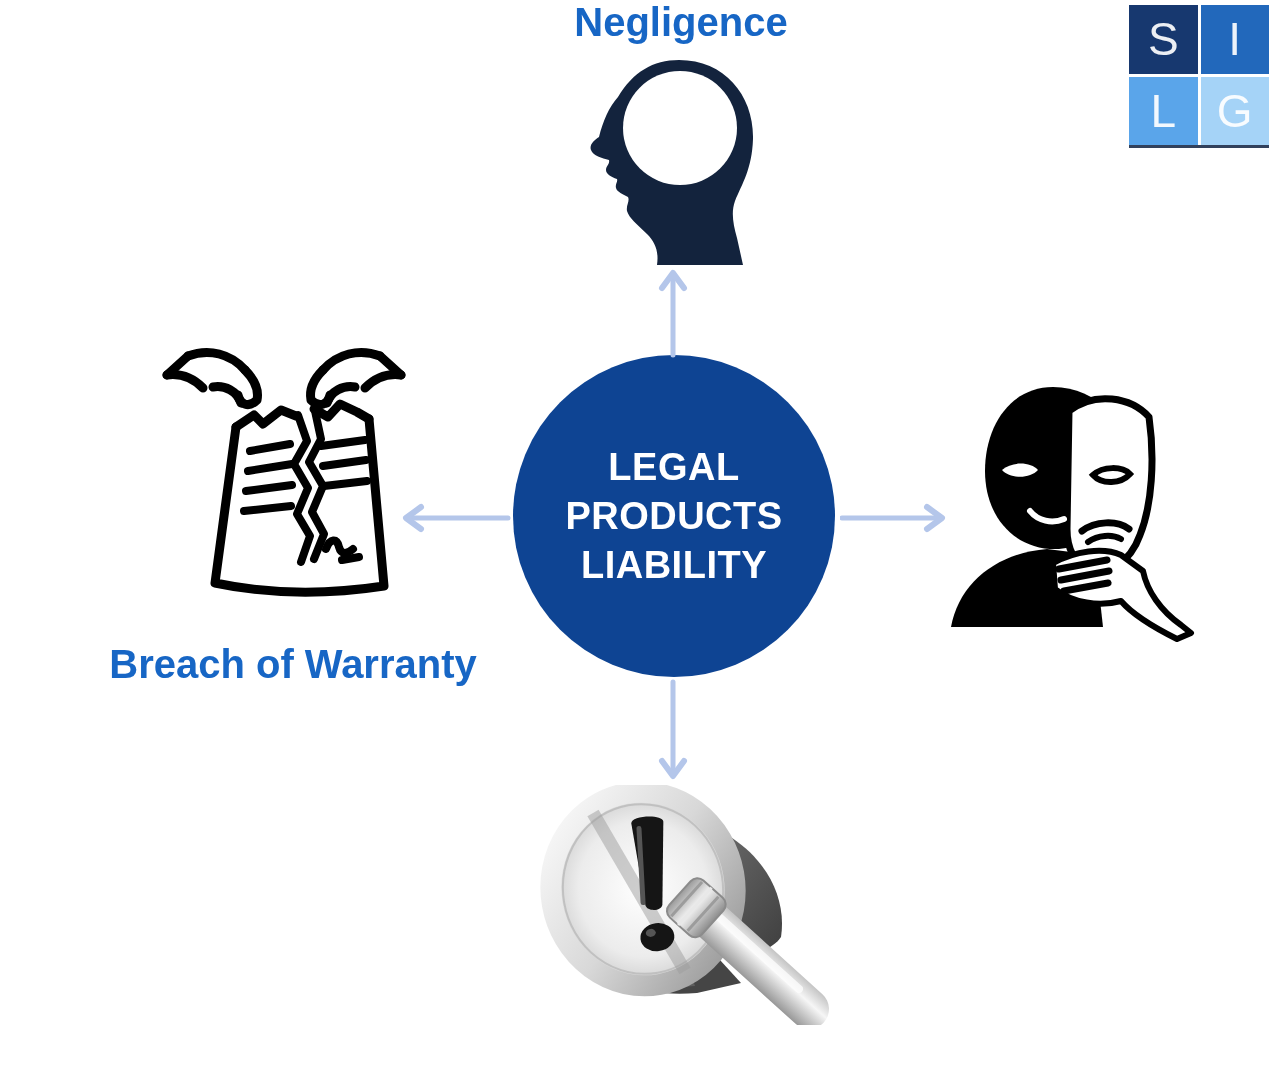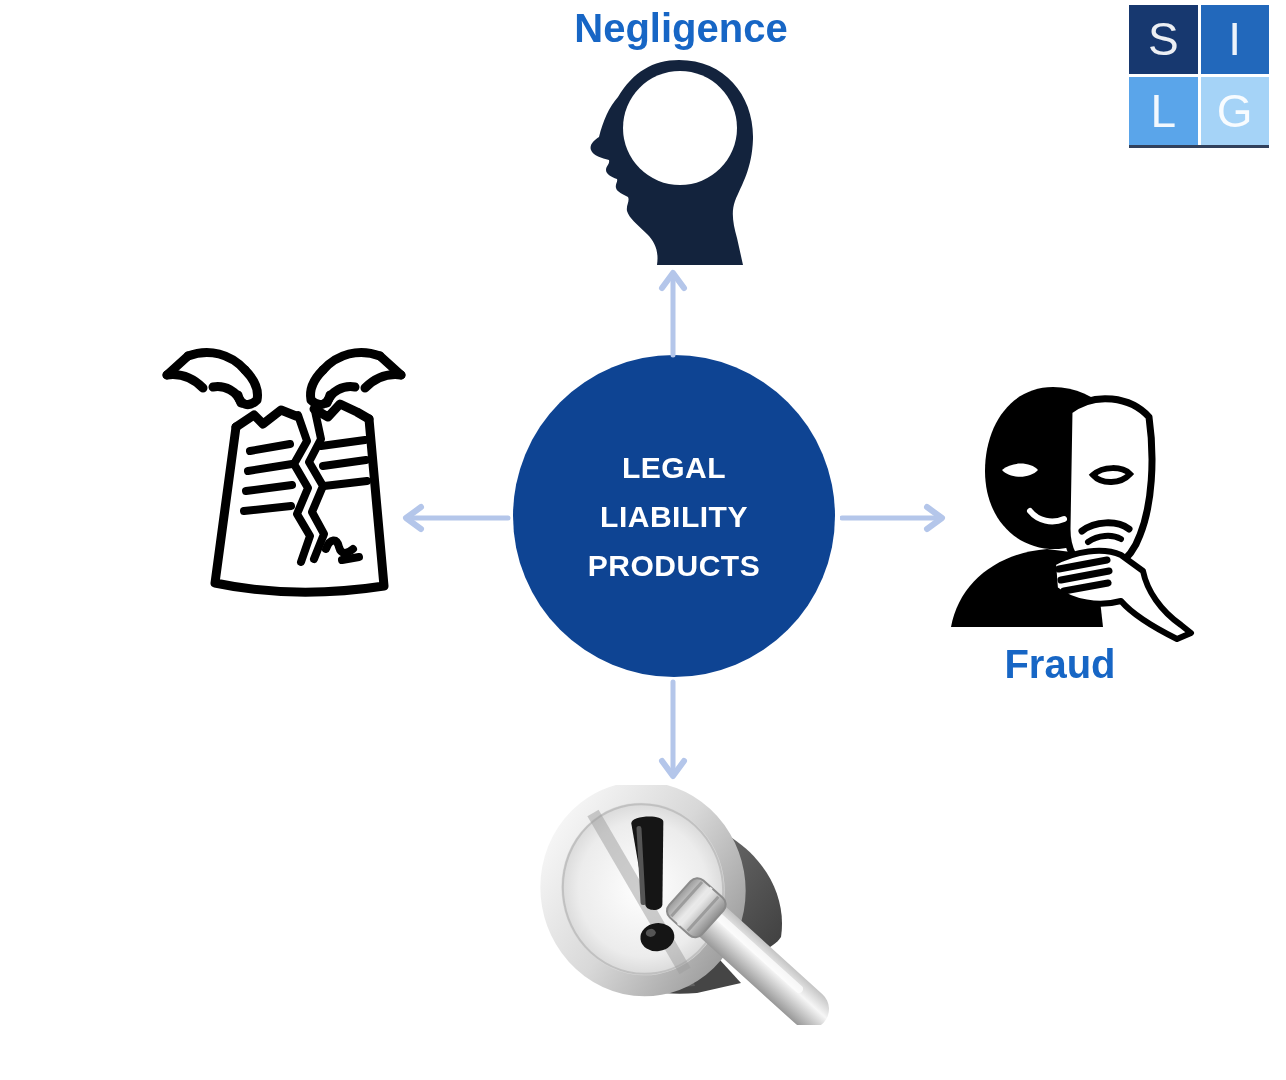--- a/index.html
+++ b/index.html
@@ -12,29 +12,29 @@
   }
   .abs{position:absolute;}
   
   .center-circle{
     left:513px;top:355px;width:322px;height:322px;
     background:#0e4493;border-radius:50%;
     display:flex;flex-direction:column;align-items:center;justify-content:center;
     text-align:center;
   }
   .center-line{
-    color:#ffffff;font-weight:bold;font-size:30px;line-height:49px;
+    color:#ffffff;font-weight:bold;font-size:38px;line-height:49px;
     letter-spacing:.5px;white-space:nowrap;
   }
   
   .node-label{
     color:#1766c5;font-weight:bold;font-size:40px;line-height:44px;
     text-align:center;white-space:nowrap;
   }
-  .lbl-negligence{left:461px;top:6px;width:440px;}
+  .lbl-negligence{left:461px;top:0;width:440px;}
   .lbl-fraud{left:948px;top:642px;width:224px;}
   .lbl-strict{left:510px;top:1022px;width:352px;}
   .lbl-breach{left:75px;top:642px;width:436px;}
   
   .icon-negligence{left:585px;top:57px;width:176px;height:208px;}
   .icon-fraud{left:947px;top:371px;width:254px;height:274px;}
   .icon-strict{left:527px;top:785px;width:314px;height:240px;}
   .icon-breach{left:157px;top:345px;width:254px;height:264px;}
   
   .arrow svg{display:block;}
@@ -61,22 +61,22 @@
     left:1129px;top:145px;width:140px;height:3px;background:#32415c;
   }
 </style>
 </head>
 <body>
 
 <div id="canvas">
 
   <div class="abs center-circle">
     <div class="center-line">LEGAL</div>
+    <div class="center-line">PRODUCTS</div>
     <div class="center-line">LIABILITY</div>
-    <div class="center-line">PRODUCTS</div>
   </div>
 
   <div class="abs arrow arrow-up">
     <svg width="36" height="95" viewBox="0 0 36 95">
       <line x1="18" y1="90" x2="18" y2="12" stroke="#b4c6ea" stroke-width="5" stroke-linecap="round"></line>
       <path d="M7 23 L18 8 L29 23" fill="none" stroke="#b4c6ea" stroke-width="6" stroke-linecap="round" stroke-linejoin="round"></path>
     </svg>
   </div>
   <div class="abs arrow arrow-down">
     <svg width="36" height="108" viewBox="0 0 36 108">
@@ -98,21 +98,20 @@
   </div>
 
   <div class="abs node-label lbl-negligence">Negligence</div>
   <div class="abs icon-negligence">
     <svg width="176" height="208" viewBox="0 0 176 208">
       <path fill="#13233d" d="M94 3 C140 3 169 39 168 82 C167 112 157 127 150 144 C146 155 148 167 152 181 L158 208 L72 208 C74 194 70 185 62 177 C52 167 44 161 42 154 C41 148 45 144 43 140 C38 137 32 135 31 131 C30 127 33 125 32 122 C26 120 21 117 21 113 C21 109 25 107 24 103 C17 101 8 99 6 93 C4 88 9 83 14 80 C18 64 24 50 33 40 C48 15 68 3 94 3 Z"></path>
       <circle cx="95" cy="71" r="57" fill="#ffffff"></circle>
     </svg>
   </div>
 
-  <div class="abs node-label lbl-fraud">Fraud</div>
   <div class="abs icon-fraud">
     <svg width="254" height="274" viewBox="0 0 254 274">
       <path fill="#000000" d="M106 16 C152 16 180 52 180 100 C180 144 154 174 112 178 C68 180 38 146 38 100 C38 54 64 16 106 16 Z"></path>
       <path fill="#000000" d="M4 256 C12 212 50 182 100 178 L148 184 L156 256 Z"></path>
       <path fill="#ffffff" stroke="#000000" stroke-width="7" stroke-linejoin="round" d="M122 40 C148 20 184 26 202 46 C208 88 205 134 193 164 C183 192 159 206 142 199 C128 193 120 178 120 158 Z"></path>
       <path fill="#ffffff" d="M55 99 C65 90 84 91 91 99 C83 108 63 108 55 99 Z"></path>
       <path stroke="#ffffff" stroke-width="6" fill="none" stroke-linecap="round" d="M83 140 C91 150 105 153 117 148"></path>
       <path fill="#ffffff" stroke="#000000" stroke-width="6" d="M146 104 C156 95 175 95 183 103 C174 113 155 114 146 104 Z"></path>
       <path stroke="#000000" stroke-width="7" fill="none" stroke-linecap="round" d="M135 160 C148 150 170 149 182 158"></path>
       <path stroke="#000000" stroke-width="6" fill="none" stroke-linecap="round" d="M141 171 C151 164 165 163 174 168"></path>
@@ -169,20 +168,21 @@
       <line x1="180" y1="121" x2="272" y2="204" stroke="#fdfdfd" stroke-width="8" opacity=".8" stroke-linecap="round"></line>
       <g transform="rotate(42 170 122)">
         <rect x="148" y="98" width="44" height="50" rx="9" fill="url(#mgHandleG2)" stroke="#8b8b8b" stroke-width="2"></rect>
         <line x1="157" y1="100" x2="157" y2="146" stroke="#9c9c9c" stroke-width="3"></line>
         <line x1="168" y1="98" x2="168" y2="148" stroke="#e8e8e8" stroke-width="3"></line>
         <line x1="179" y1="100" x2="179" y2="146" stroke="#9c9c9c" stroke-width="3"></line>
       </g>
     </svg>
   </div>
 
+  <div class="abs node-label lbl-breach">Breach of Warranty</div>
   <div class="abs icon-breach">
     <svg width="254" height="264" viewBox="0 0 254 264" fill="none" stroke="#000000" stroke-width="9" stroke-linecap="round" stroke-linejoin="round">
       <path d="M79 82 L58 238 C115 250 175 249 227 241 L212 74"></path>
       <path d="M79 82 L97 70 L106 79 L124 65 L139 71"></path>
       <path d="M157 64 L171 72 L183 59 L200 67 L212 74"></path>
       <path stroke-width="8" d="M141 70 L150 96 L137 119 L151 143 L140 169 L153 191 L144 217"></path>
       <path stroke-width="8" d="M158 66 L164 94 L152 117 L166 141 L155 167 L167 189 L157 214"></path>
       <path stroke-width="8" d="M93 106 L133 99"></path>
       <path stroke-width="8" d="M91 126 L135 119"></path>
       <path stroke-width="8" d="M89 146 L135 140"></path>

